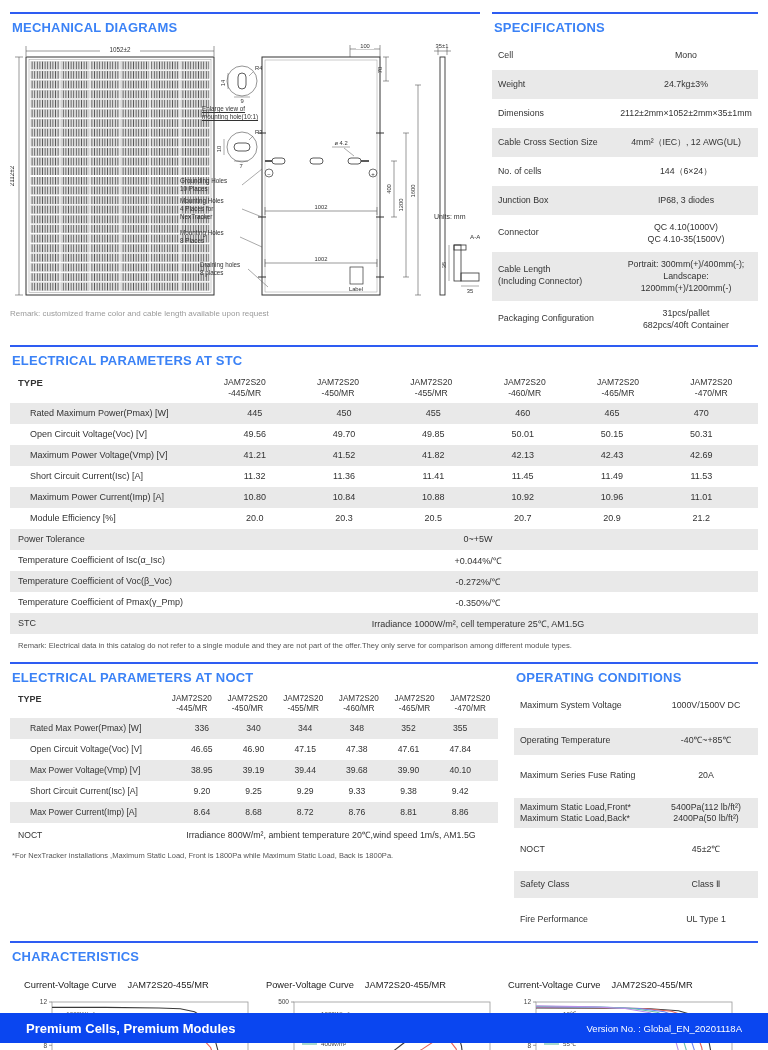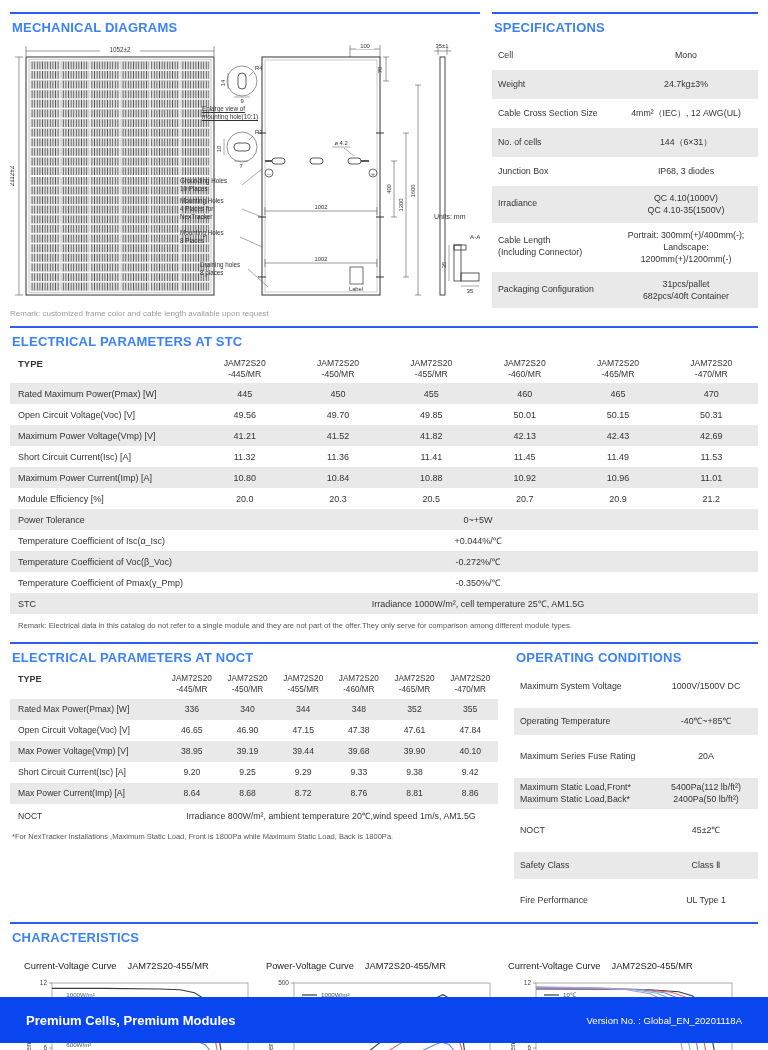--- a/index.html
+++ b/index.html
@@ -14,21 +14,21 @@
   .spec-row{display:flex;align-items:center;padding:6px 6px;font-size:8.8px;min-height:17px;}
   .spec-row:nth-child(even){background:#e9e9e9;}
   .spec-label{width:122px;white-space:pre-line;line-height:1.35;}
   .spec-value{flex:1;text-align:center;white-space:pre-line;line-height:1.4;}
   
   .etable{font-size:9px;}
   .ehead{display:flex;align-items:flex-start;padding:3px 0;}
   .ehead .tlabel{font-weight:bold;font-size:9.5px;width:180px;padding-left:8px;}
   .cols{flex:1;display:flex;}
   .col{flex:1;text-align:center;white-space:pre-line;font-size:8.6px;line-height:1.3;}
-  .erows .erow{display:flex;align-items:center;min-height:19px;padding:1px 0;}
+  .erows .erow{display:flex;align-items:center;min-height:19px;padding:1px 12px;}
   .erows .erow:nth-child(odd){background:#e9e9e9;}
   .rlabel{width:180px;padding-left:8px;}
   .vals{flex:1;display:flex;}
   .val{flex:1;text-align:center;}
   .spanrows .srow{display:flex;align-items:center;min-height:19px;padding:1px 0;}
   .spanrows .srow:nth-child(odd){background:#e9e9e9;}
   .sval{flex:1;text-align:center;}
   .remarkline{font-size:7.6px;color:#555;padding:7px 8px 4px 8px;}
   
   .fullrule{border-top:2px solid #2e5cf2;margin:8px 10px 0 10px;}
@@ -52,21 +52,21 @@
   .chart-title .model{margin-left:11px;}
   svg.plot{display:block;}
   svg text{font-family:"Liberation Sans",sans-serif;}
   
   .diagram{position:relative;height:264px;margin-top:2px;}
   svg.mech{position:absolute;left:0;top:0;}
   .dlabel{position:absolute;font-size:6.3px;color:#333;line-height:1.25;white-space:pre-line;}
   .dlabel.u{text-decoration:underline;}
   .mech-remark{font-size:8px;color:#9a9a9a;margin-top:4px;}
   
-  .footer{position:absolute;left:0;right:0;bottom:7px;height:30px;background:#0a46f0;display:flex;align-items:center;justify-content:space-between;padding:8px 26px;}
+  .footer{position:absolute;left:0;right:0;bottom:7px;height:30px;background:#0a46f0;display:flex;align-items:center;justify-content:space-between;padding:0 26px;}
   .footer .fl{color:#fff;font-weight:bold;font-size:13px;}
   .footer .fr{color:#fff;font-size:9.5px;text-align:center;}
 </style>
 </head>
 <body>
 
 <div class="page">
 
   <div class="toprow">
     <div class="mechcol sec-head">
@@ -361,33 +361,37 @@
 
       <div class="spec-row">
           <div class="spec-label">Cell</div>
           <div class="spec-value">Mono</div>
         </div>
           <div class="spec-row">
           <div class="spec-label">Weight</div>
           <div class="spec-value">24.7kg±3%</div>
         </div>
           <div class="spec-row">
+          <div class="spec-label">Dimensions</div>
+          <div class="spec-value">2112±2mm×1052±2mm×35±1mm</div>
+        </div>
+          <div class="spec-row">
           <div class="spec-label">Cable Cross Section Size</div>
           <div class="spec-value">4mm²（IEC）, 12 AWG(UL)</div>
         </div>
           <div class="spec-row">
           <div class="spec-label">No. of cells</div>
-          <div class="spec-value">144（6×31）</div>
+          <div class="spec-value">144（6×24）</div>
         </div>
           <div class="spec-row">
           <div class="spec-label">Junction Box</div>
           <div class="spec-value">IP68, 3 diodes</div>
         </div>
           <div class="spec-row">
-          <div class="spec-label">Irradiance</div>
+          <div class="spec-label">Connector</div>
           <div class="spec-value">QC 4.10(1000V)
 QC 4.10-35(1500V)</div>
         </div>
           <div class="spec-row">
           <div class="spec-label">Cable Length
 (Including Connector)</div>
           <div class="spec-value">Portrait: 300mm(+)/400mm(-);
 Landscape: 1200mm(+)/1200mm(-)</div>
         </div>
           <div class="spec-row">

